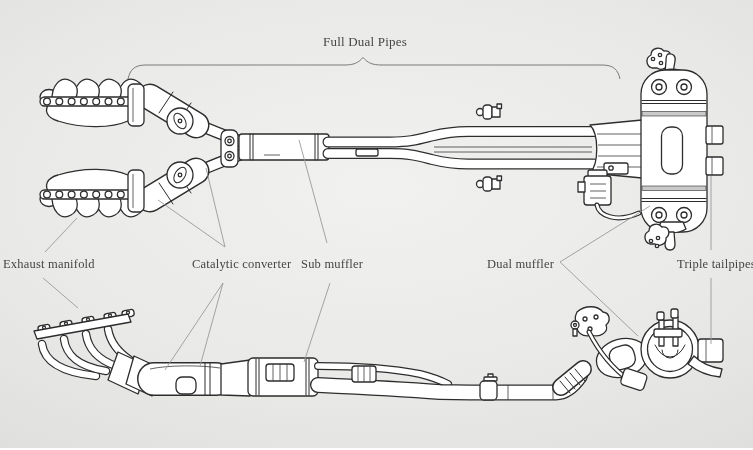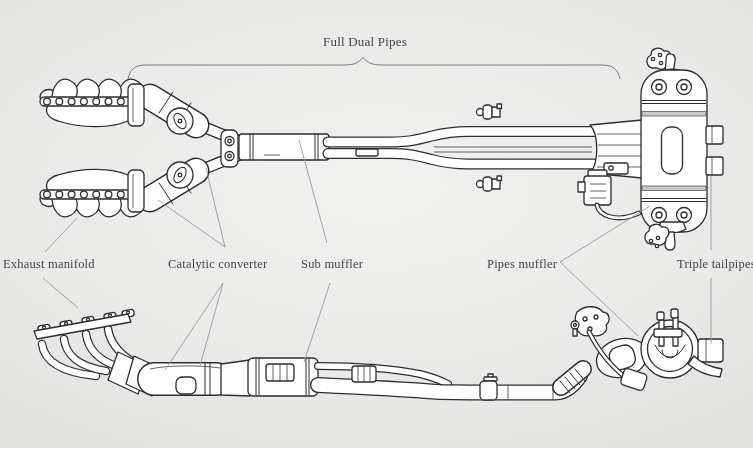--- a/index.html
+++ b/index.html
@@ -13,21 +13,21 @@
   .lbl{
     position:absolute;
     font-size:12.5px;
     color:#454545;
     letter-spacing:.2px;
     white-space:nowrap;
     user-select:none;
   }
   #lbl-fdp{left:323px;top:34px;font-size:13px;}
   #lbl-em{left:3px;top:257px;}
-  #lbl-cc{left:168px;top:257px;}
+  #lbl-cc{left:192px;top:257px;}
   #lbl-sm{left:301px;top:257px;text-align:center;}
   #lbl-mm{left:487px;top:257px;}
   #lbl-tt{left:677px;top:257px;}
   svg{position:absolute;left:0;top:0;}
   .o{fill:#fff;stroke:#2d2d2d;stroke-width:1.3;stroke-linejoin:round;}
   .ln{fill:none;stroke:#2d2d2d;stroke-width:1;stroke-linecap:round;}
   .thin{fill:none;stroke:#3a3a3a;stroke-width:.8;}
   .tubO{fill:none;stroke:#2d2d2d;stroke-linecap:round;stroke-linejoin:round;}
   .tubI{fill:none;stroke:#fff;stroke-linecap:round;stroke-linejoin:round;}
   .leader{fill:none;stroke:#9a9a9a;stroke-width:.9;}
@@ -278,15 +278,15 @@
       <path class="leader" d="M560,262 L638,336"></path>
       <path class="leader" d="M711,176 V250"></path>
       <path class="leader" d="M711,278 V344"></path>
     </g>
   </svg>
 
   <div class="lbl" id="lbl-fdp">Full Dual Pipes</div>
   <div class="lbl" id="lbl-em">Exhaust manifold</div>
   <div class="lbl" id="lbl-cc">Catalytic converter</div>
   <div class="lbl" id="lbl-sm">Sub muffler</div>
-  <div class="lbl" id="lbl-mm">Pipes muffler</div>
+  <div class="lbl" id="lbl-mm">Dual muffler</div>
   <div class="lbl" id="lbl-tt">Triple tailpipes</div>
 </div>
 
 </body></html>

